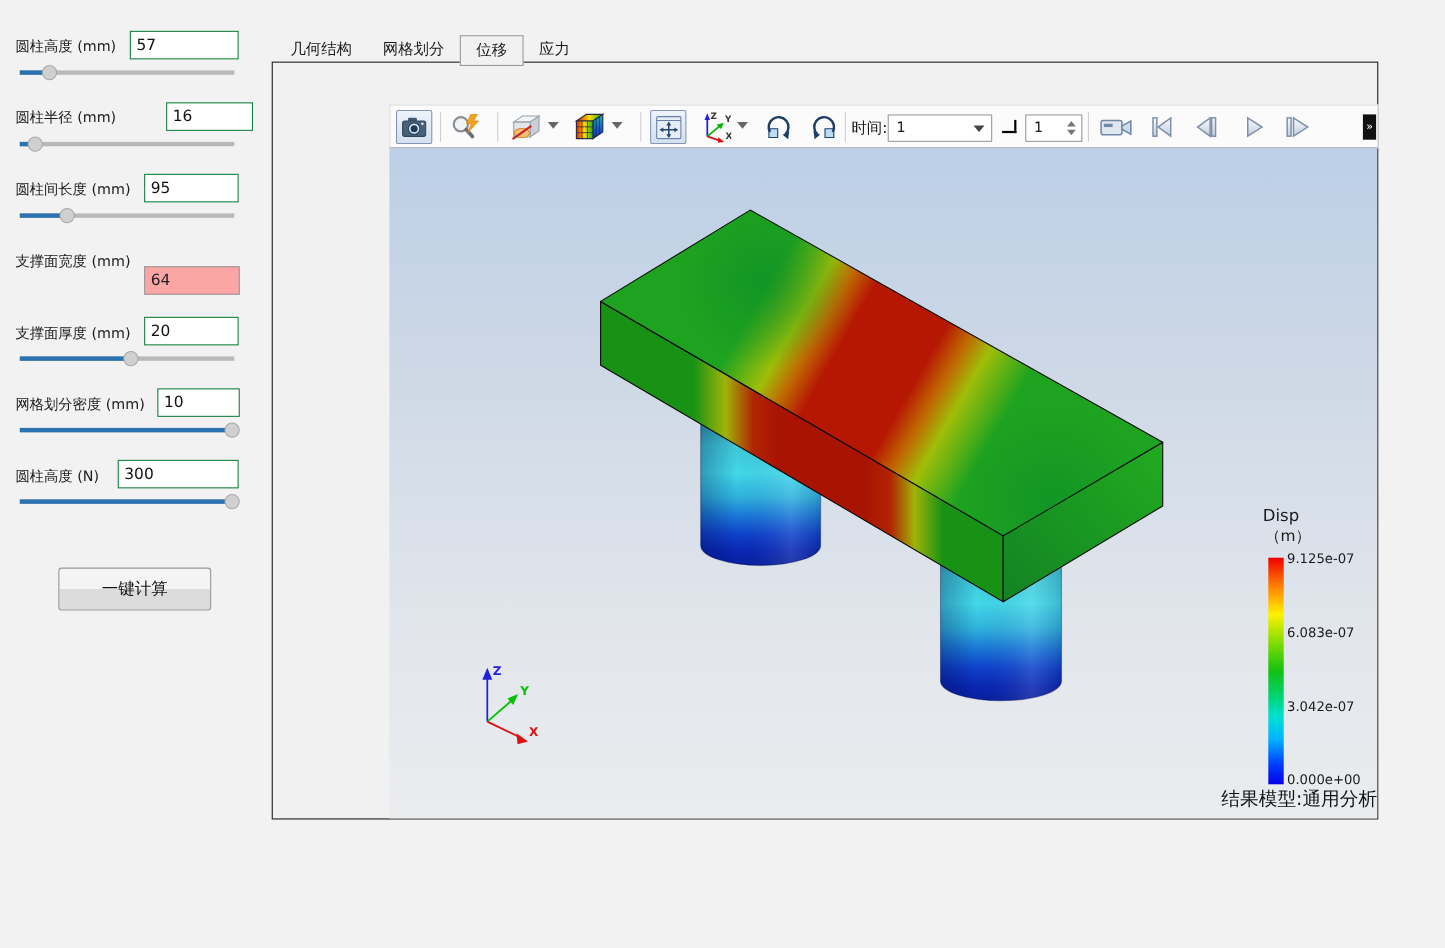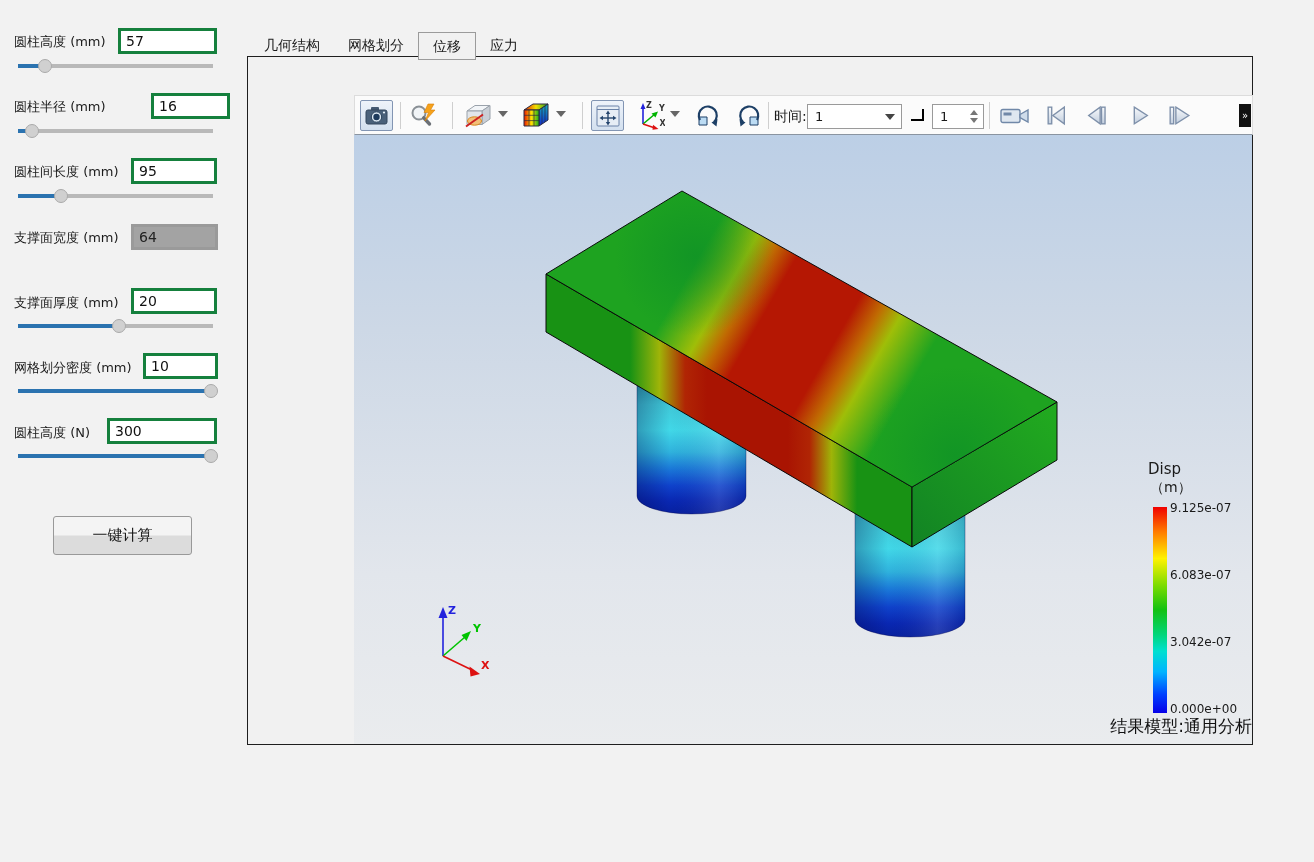--- a/index.html
+++ b/index.html
@@ -2,23 +2,23 @@
 <html><head>
 <meta charset="utf-8">
 <style>
   * { margin:0; padding:0; box-sizing:border-box; }
   html,body { width:1314px; height:862px; background:#f2f2f2;
     font-family:"DejaVu Sans","Liberation Sans",sans-serif; color:#1a1a1a; overflow:hidden; }
 
   
   #sidebar { position:absolute; left:0; top:0; width:246px; height:862px; }
   .param-label { position:absolute; font-size:13px; white-space:nowrap; }
-  .param-input { position:absolute; height:26px; border:3px solid #15803d; background:#fff;
+  .param-input { position:absolute; height:26px; border:1px solid #15803d; background:#fff;
     font-size:14px; padding:0 5px; font-family:inherit; color:#111; }
-  .param-input:disabled { background:#a3a3a3; border-color:#9a9a9a; color:#222; }
+  .param-input:disabled { background:#fca5a5; border-color:#9a9a9a; color:#222;margin-top:18px; }
   .slider { position:absolute; left:18px; width:195px; height:14px; --p:50%; cursor:pointer; }
   .slider .track { position:absolute; left:0; right:0; top:5px; height:4px; background:#b9b9b9; }
   .slider .fill { position:absolute; left:0; top:5px; height:4px; background:#2b73b0; width:var(--p); }
   .slider .handle { position:absolute; top:0; width:14px; height:14px; border-radius:50%;
     background:#d0d0d0; border:1px solid #aaa; left:calc(var(--p) - 7px); }
   #compute-btn { position:absolute; left:53px; top:516px; width:139px; height:39px;
     border:1px solid #999; border-radius:3px; font-size:15px; font-family:inherit; color:#111;
     background:linear-gradient(#f4f4f4 49%, #dcdcdc 51%); cursor:pointer; }
 
   

